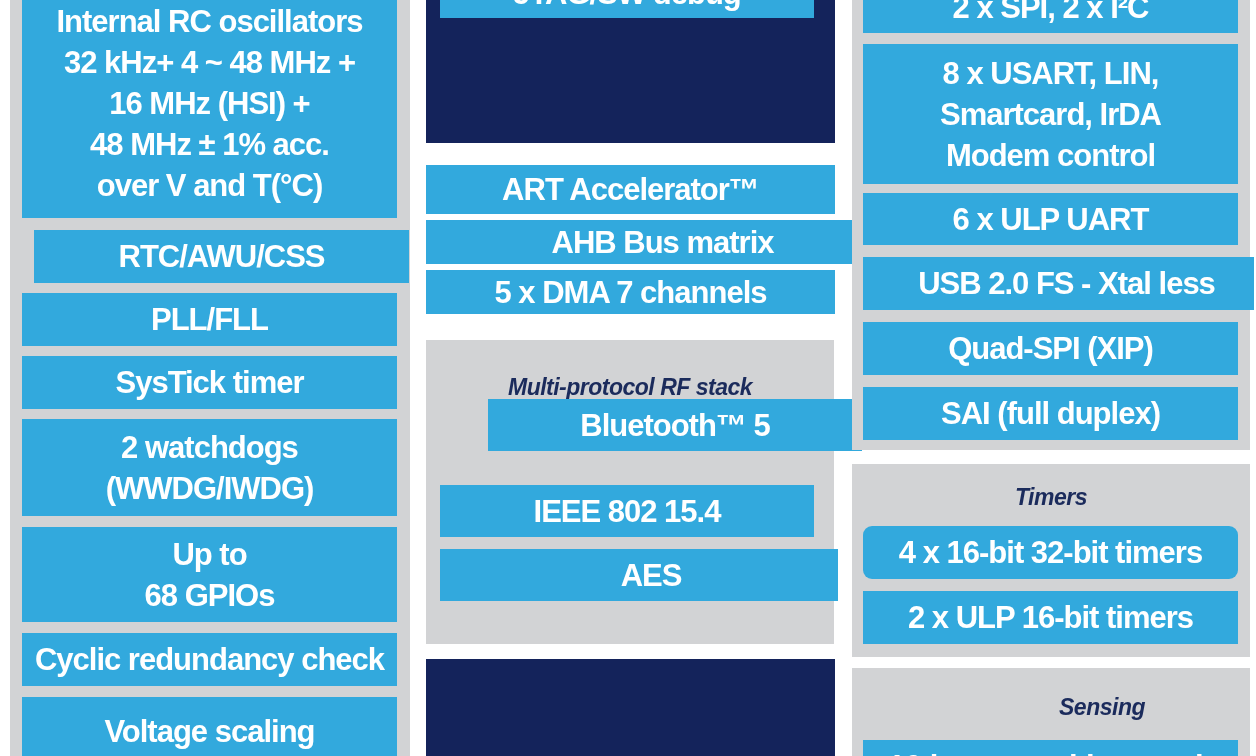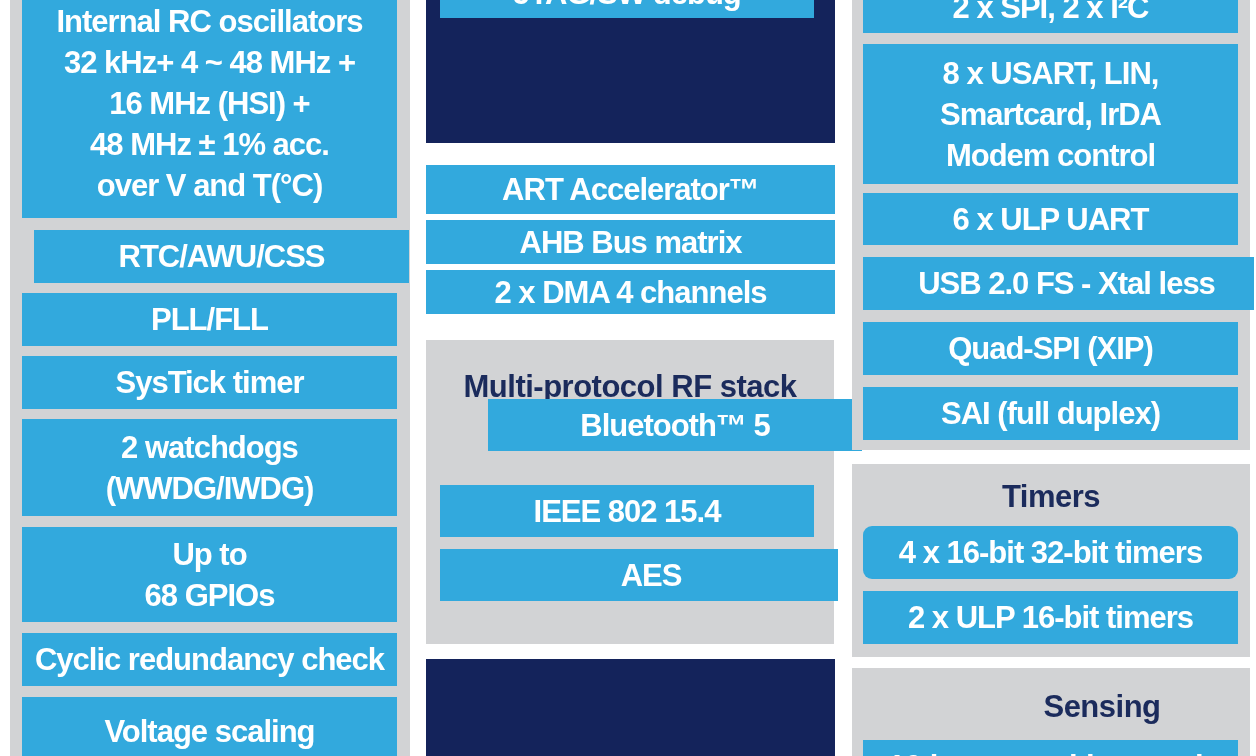--- a/index.html
+++ b/index.html
@@ -11,42 +11,42 @@
   .gray-panel{position:absolute;background:#D2D3D5;}
   .navy-panel{position:absolute;background:#14235B;}
   .blue-block{
     position:absolute;background:#32A9DD;color:#fff;
     font-weight:bold;font-size:31px;line-height:41px;letter-spacing:-1px;
     display:flex;align-items:center;justify-content:center;
     text-align:center;white-space:pre-line;
   }
   .panel-title{
     position:absolute;color:#1B2B5C;
-    font-weight:bold;font-size:31px;letter-spacing:-0.5px;
-    display:flex;align-items:center;justify-content:center;text-align:center;
+    font-weight:bold;font-size:23px;letter-spacing:-0.5px;
+    display:flex;align-items:center;justify-content:center;text-align:center;font-style:italic;
   }
 
   
   .left-gray{left:10px;top:-24px;width:400px;height:830px;}
   .lb{left:22px;width:375px;}
   .l1{top:-12px;height:230px;}
   .l2{top:230px;height:53px;margin-left:12px;}
   .l3{top:293px;height:53px;}
   .l4{top:356px;height:53px;}
   .l5{top:419px;height:97px;}
   .l6{top:527px;height:95px;}
   .l7{top:633px;height:53px;}
   .l8{top:697px;height:110px;}
 
   
   .navy-top{left:426px;top:-40px;width:409px;height:183px;}
   .jtag-bar{left:440px;top:-32px;width:374px;height:50px;}
   .mb{left:426px;width:409px;}
   .m1{top:165px;height:49px;}
-  .m2{top:220px;height:44px;}
+  .m2{top:220px;height:44px;padding-left:32px;}
   .m3{top:270px;height:44px;}
   .rf-gray{left:426px;top:340px;width:408px;height:304px;}
   .rf-title{left:426px;top:362px;width:408px;height:50px;}
   .rfb{left:440px;width:374px;}
   .rf1{top:399px;height:52px;margin-left:48px;}
   .rf2{top:485px;height:52px;}
   .rf3{top:549px;height:52px;padding-left:24px;}
   .navy-bottom{left:426px;top:659px;width:409px;height:130px;}
 
   
@@ -83,21 +83,21 @@
 <div class="blue-block lb l6">Up to
 68 GPIOs</div>
 <div class="blue-block lb l7">Cyclic redundancy check</div>
 <div class="blue-block lb l8">Voltage scaling
 (2 modes)</div>
 
 <div class="navy-panel navy-top"></div>
 <div class="blue-block jtag-bar">JTAG/SW debug</div>
 <div class="blue-block mb m1">ART Accelerator™</div>
 <div class="blue-block mb m2">AHB Bus matrix</div>
-<div class="blue-block mb m3">2 x DMA 4 channels</div>
+<div class="blue-block mb m3">5 x DMA 7 channels</div>
 
 <div class="gray-panel rf-gray"></div>
 <div class="panel-title rf-title">Multi-protocol RF stack</div>
 <div class="blue-block rfb rf1">Bluetooth™ 5</div>
 <div class="blue-block rfb rf2">IEEE 802 15.4</div>
 <div class="blue-block rfb rf3">AES</div>
 <div class="navy-panel navy-bottom"></div>
 
 <div class="gray-panel conn-gray"></div>
 <div class="blue-block rb r1">2 x SPI, 2 x I²C</div>

